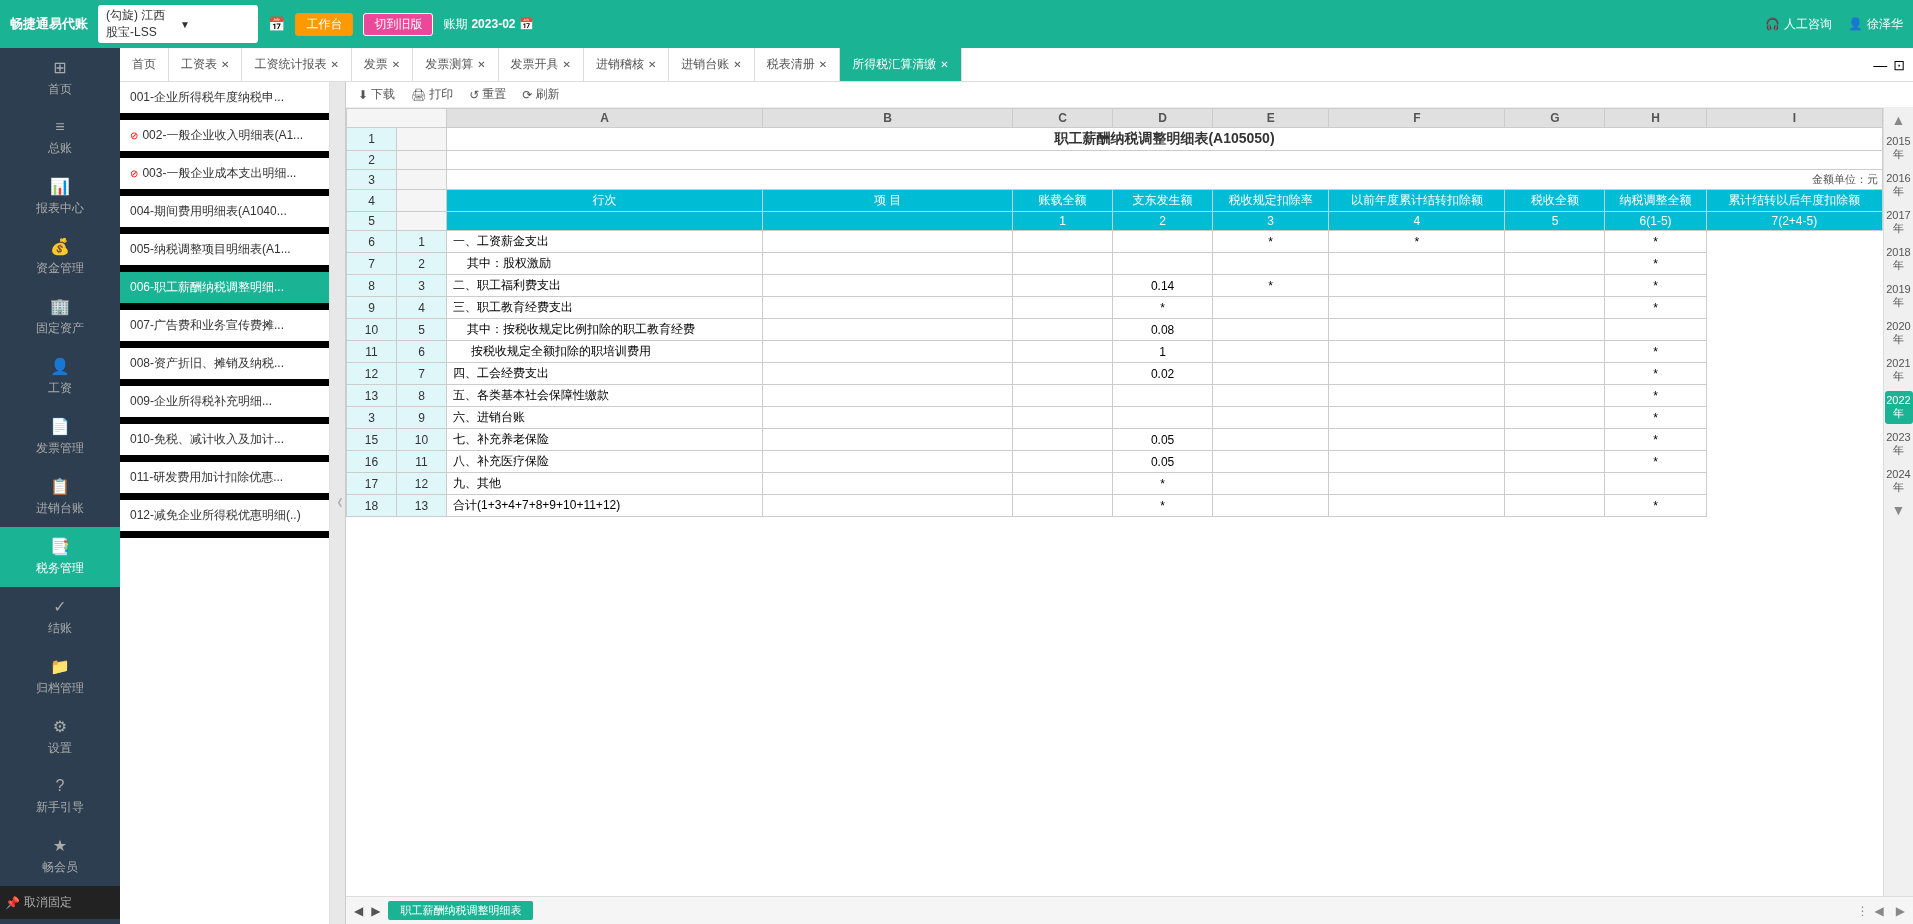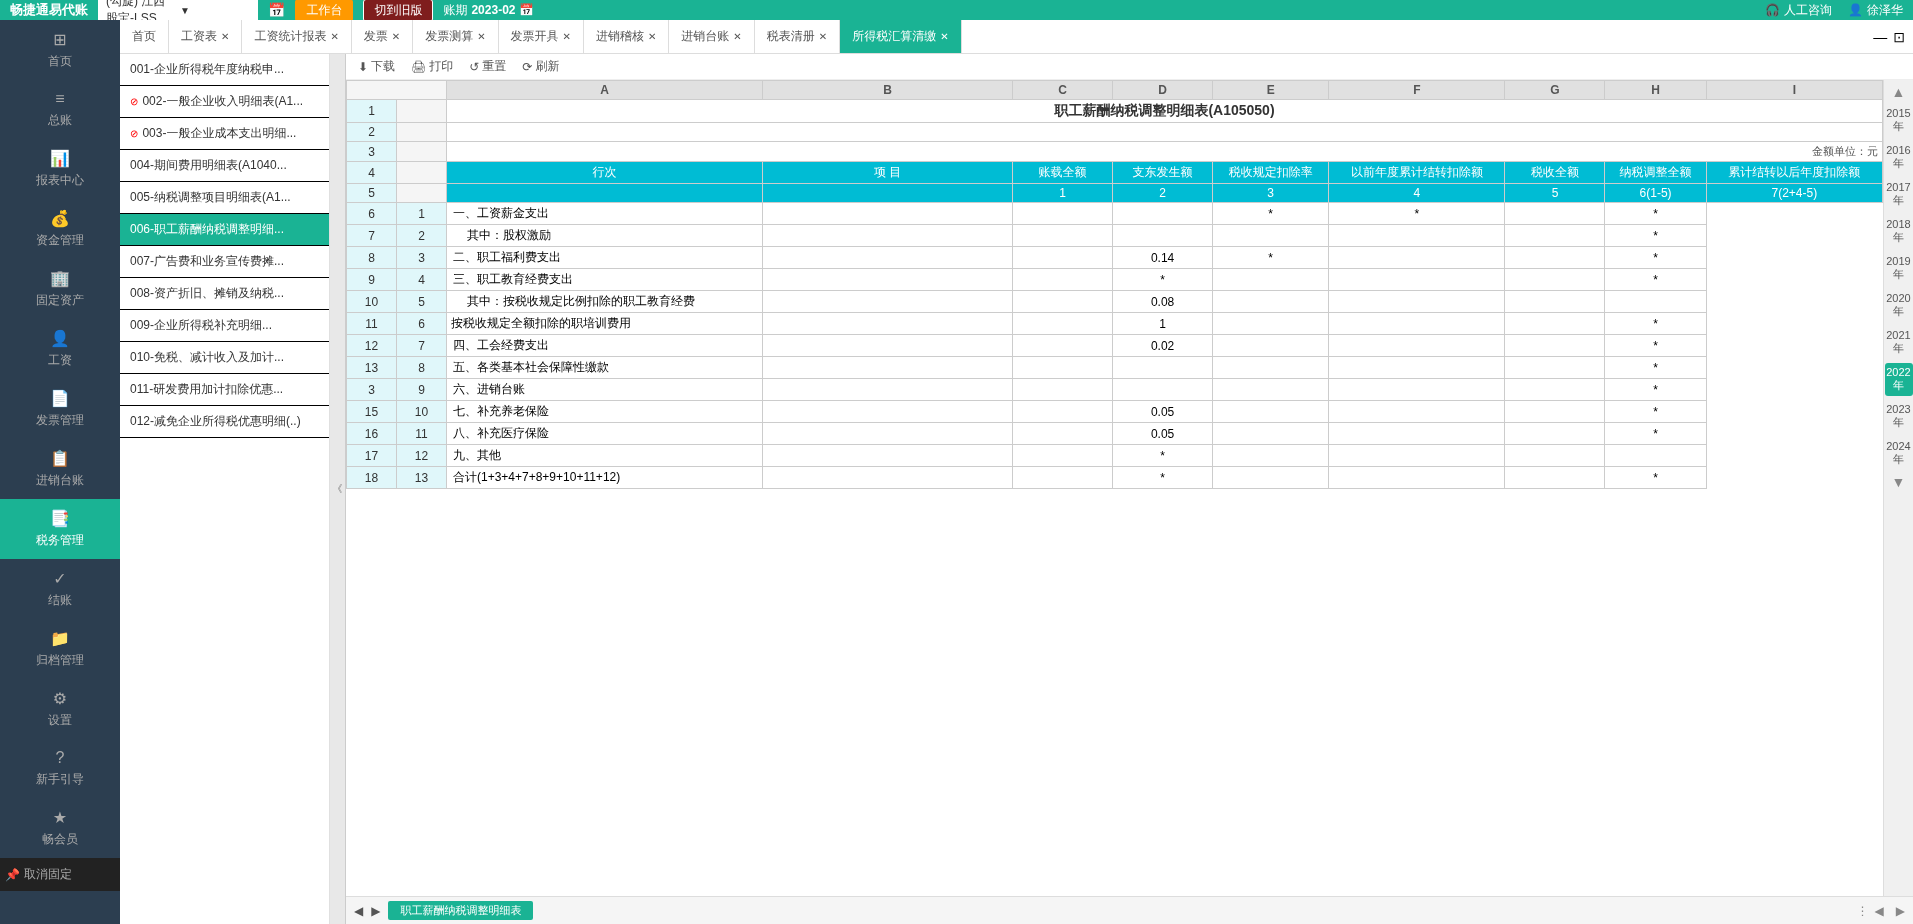--- a/index.html
+++ b/index.html
@@ -1,23 +1,23 @@
 <!DOCTYPE html>
 <html><head>
   <meta charset="utf-8">
   <style>
     * { box-sizing: border-box; margin: 0; padding: 0; font-family: 'Microsoft YaHei', Arial, sans-serif; font-size: 12px; }
     body { width: 1913px; height: 924px; overflow: hidden; background: #f0f2f5; display: flex; flex-direction: column; }
 
     
-    .top-bar { height: 20px; background: #1ab394; display: flex; align-items: center; padding: 0 10px; gap: 10px; flex-shrink: 0; }
+    .top-bar { height: 48px; background: #1ab394; display: flex; align-items: center; padding: 0 10px; gap: 10px; flex-shrink: 0; }
     .top-bar-logo { color: white; font-size: 13px; font-weight: bold; white-space: nowrap; }
     .top-bar-company { background: white; border-radius: 3px; padding: 2px 8px; display: flex; align-items: center; gap: 4px; font-size: 12px; color: #333; min-width: 160px; }
     .top-bar-company span { flex: 1; }
-    .top-bar-btn { background: #7f1d1d; border: 1px solid white; color: white; border-radius: 3px; padding: 2px 10px; cursor: pointer; font-size: 12px; }
+    .top-bar-btn { background: #ec4899; border: 1px solid white; color: white; border-radius: 3px; padding: 2px 10px; cursor: pointer; font-size: 12px; }
     .top-bar-btn.active { background: #ff9900; border-color: #ff9900; }
     .top-bar-period { color: white; display: flex; align-items: center; gap: 4px; }
     .top-bar-right { margin-left: auto; display: flex; align-items: center; gap: 16px; color: white; }
     .top-bar-icon { display: inline-flex; align-items: center; gap: 4px; cursor: pointer; }
 
     
     .main-layout { display: flex; flex: 1; overflow: hidden; }
 
     
     .sidebar { width: 120px; background: #2c3e50; display: flex; flex-direction: column; overflow-y: auto; flex-shrink: 0; }
@@ -34,21 +34,21 @@
     .tab-item { height: 34px; display: flex; align-items: center; padding: 0 12px; border-right: 1px solid #ddd; cursor: pointer; white-space: nowrap; font-size: 12px; color: #555; gap: 4px; }
     .tab-item.active { background: #1ab394; color: white; }
     .tab-close { font-size: 10px; cursor: pointer; }
     .tab-bar-right { margin-left: auto; display: flex; align-items: center; padding-right: 8px; gap: 6px; }
 
     
     .sub-content { display: flex; flex: 1; overflow: hidden; }
 
     
     .left-panel { width: 210px; background: #fff; border-right: 1px solid #e0e0e0; overflow-y: auto; flex-shrink: 0; }
-    .left-panel-item { padding: 7px 10px; cursor: pointer; font-size: 11px; color: #333; border-bottom: 1px solid #000000; display: flex; align-items: center; gap: 4px; }
+    .left-panel-item { padding: 7px 10px; cursor: pointer; font-size: 11px; color: #333; border-bottom: 7px solid #000000; display: flex; align-items: center; gap: 4px; }
     .left-panel-item.active { background: #1ab394; color: white; }
     .left-panel-item .err-icon { color: red; font-size: 10px; }
 
     
     .main-panel { flex: 1; display: flex; flex-direction: column; overflow: hidden; }
     .main-panel-toolbar { background: #fff; padding: 4px 12px; display: flex; align-items: center; border-bottom: 1px solid #eee; gap: 16px; flex-shrink: 0; }
     .toolbar-btn { display: flex; align-items: center; gap: 3px; color: #555; cursor: pointer; font-size: 12px; }
 
     
     .warning-msg { background: #fff; padding: 6px 12px; color: #e67e22; font-size: 11px; line-height: 1.5; border-bottom: 1px solid #eee; flex-shrink: 0; }
@@ -411,21 +411,21 @@
                 <td class="data-cell"></td>
                 <td class="data-cell">0.08</td>
                 <td class="data-cell"></td>
                 <td class="data-cell"></td>
                 <td class="data-cell"></td>
                 <td class="data-cell"></td>
               </tr>
               <tr>
                 <td class="row-num">11</td>
                 <td class="row-num">6</td>
-                <td class="item-cell" style="padding-left:4px;">按税收规定全额扣除的职培训费用</td>
+                <td class="item-cell" style="padding-left:24px;">按税收规定全额扣除的职培训费用</td>
                 <td class="data-cell"></td>
                 <td class="data-cell"></td>
                 <td class="data-cell">1</td>
                 <td class="data-cell"></td>
                 <td class="data-cell"></td>
                 <td class="data-cell"></td>
                 <td class="data-cell">*</td>
               </tr>
               <tr>
                 <td class="row-num">12</td>

